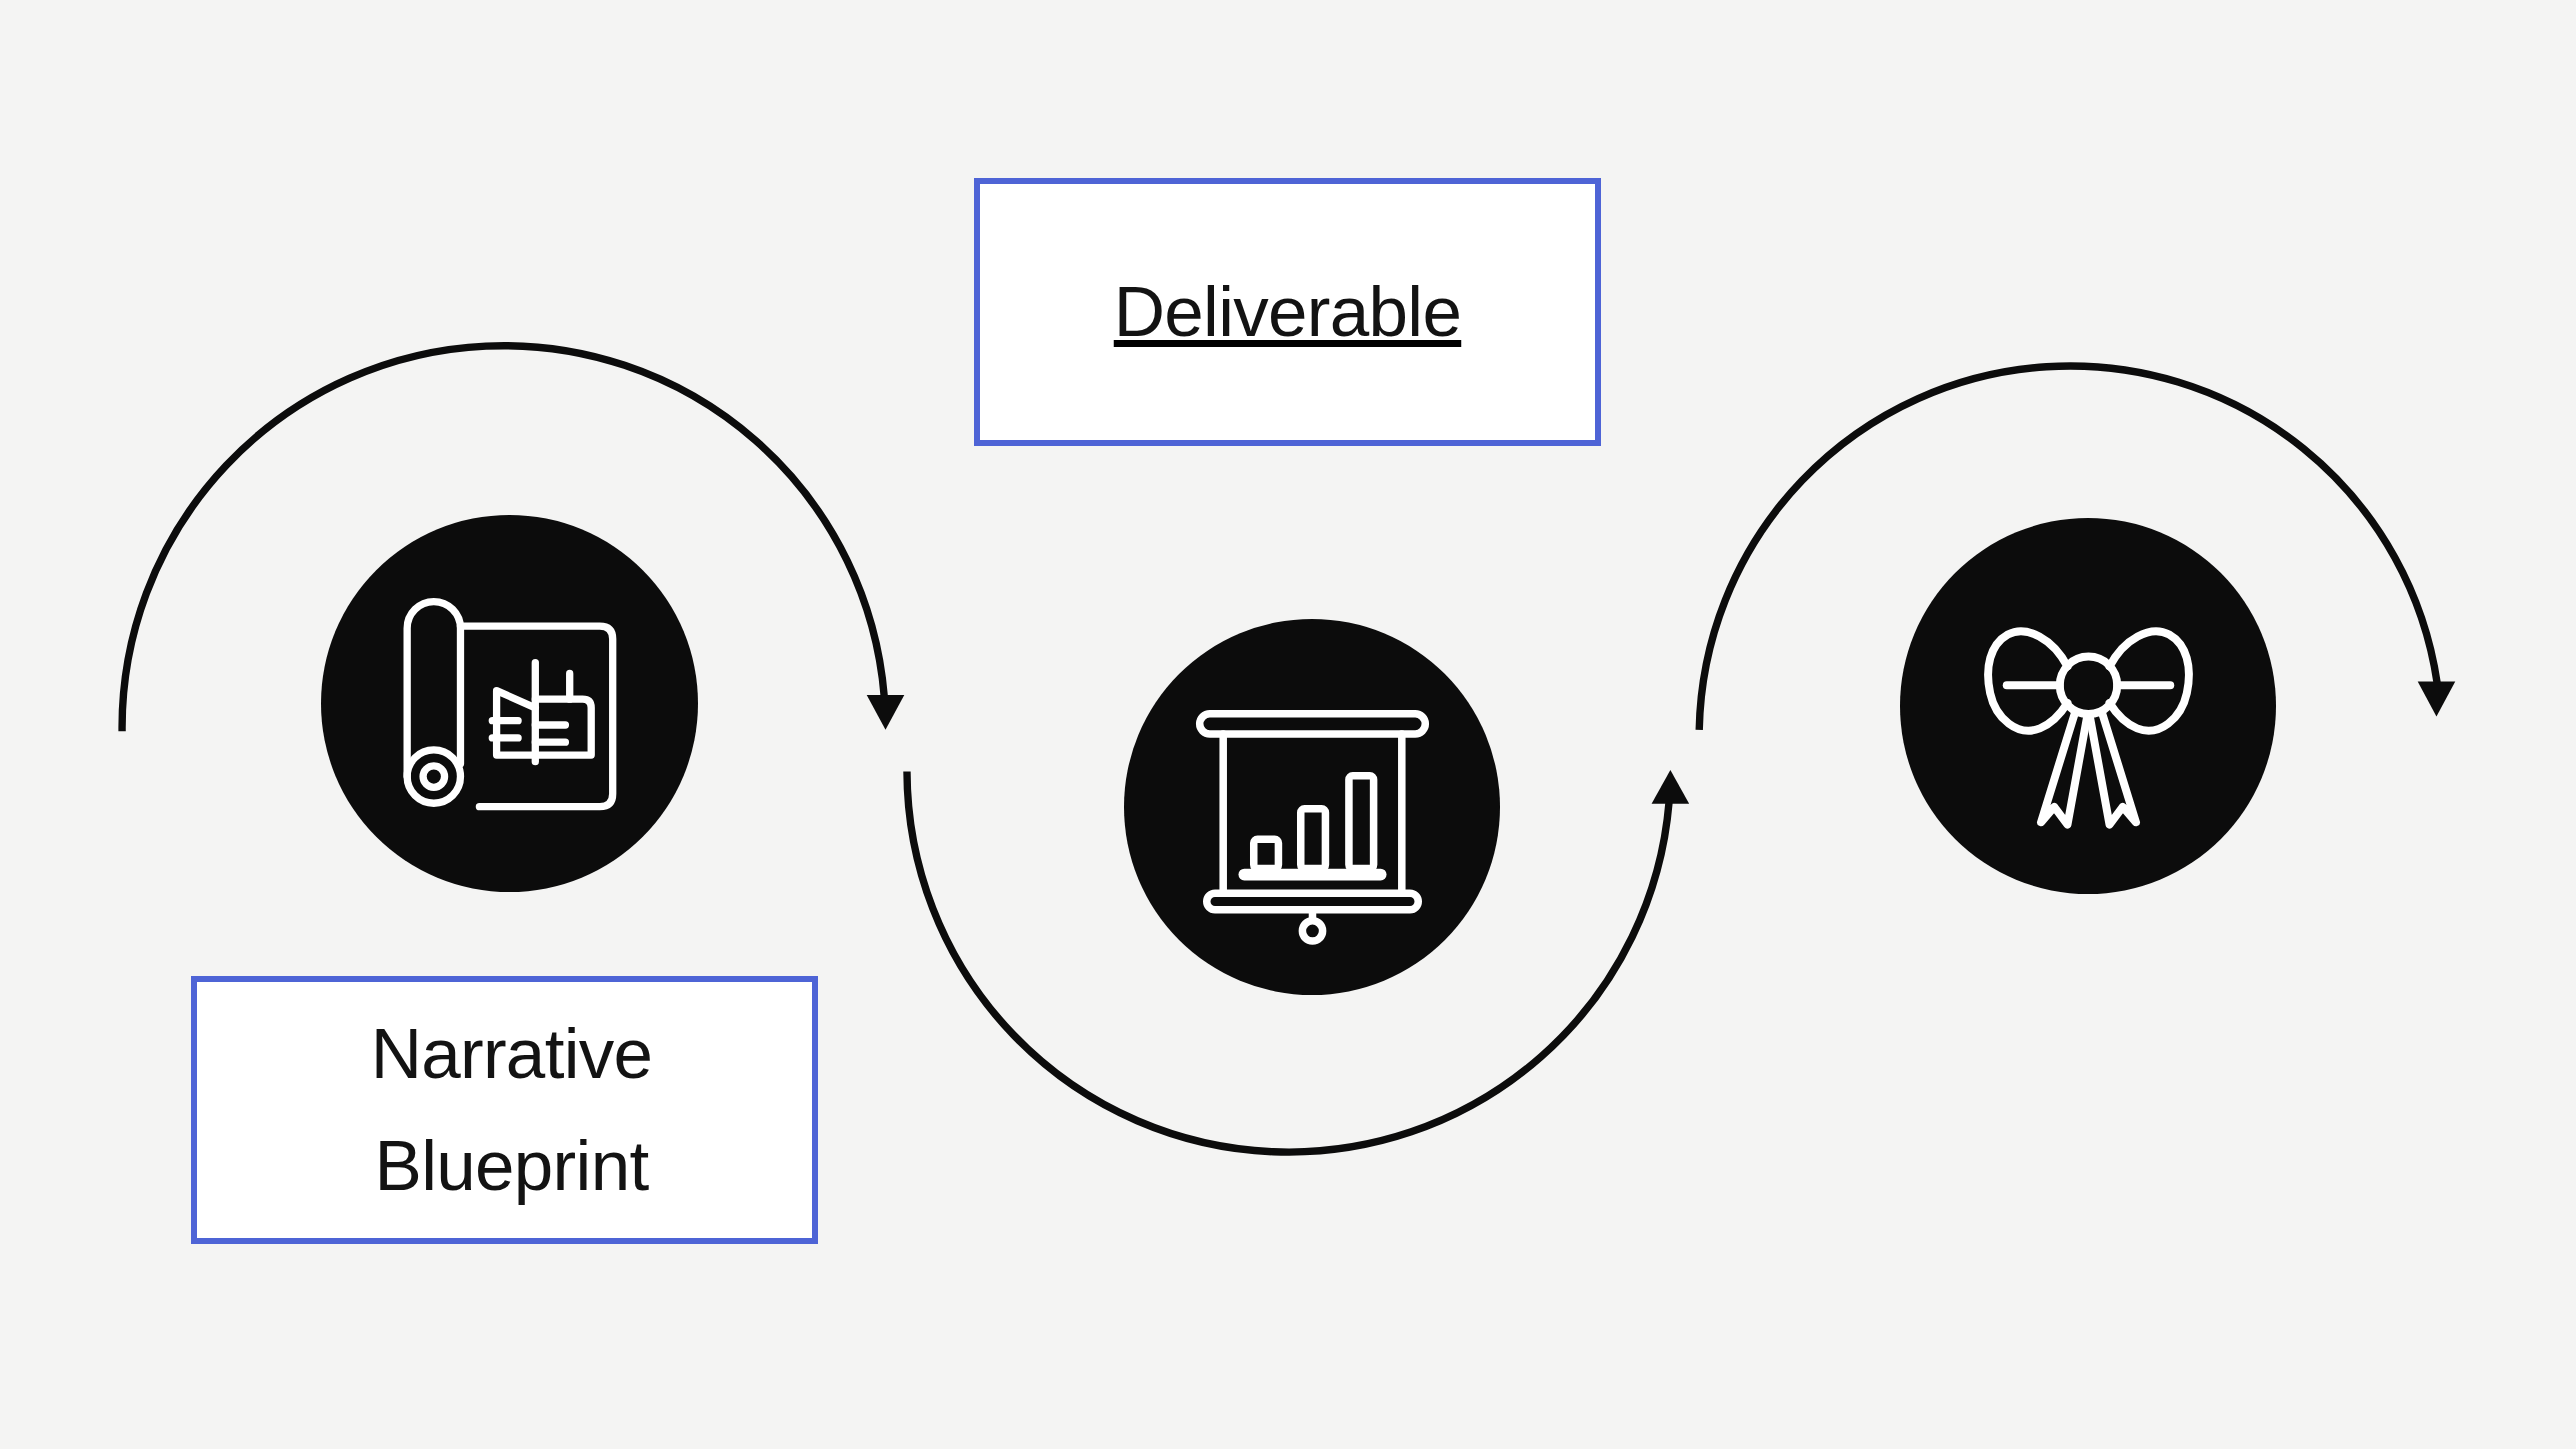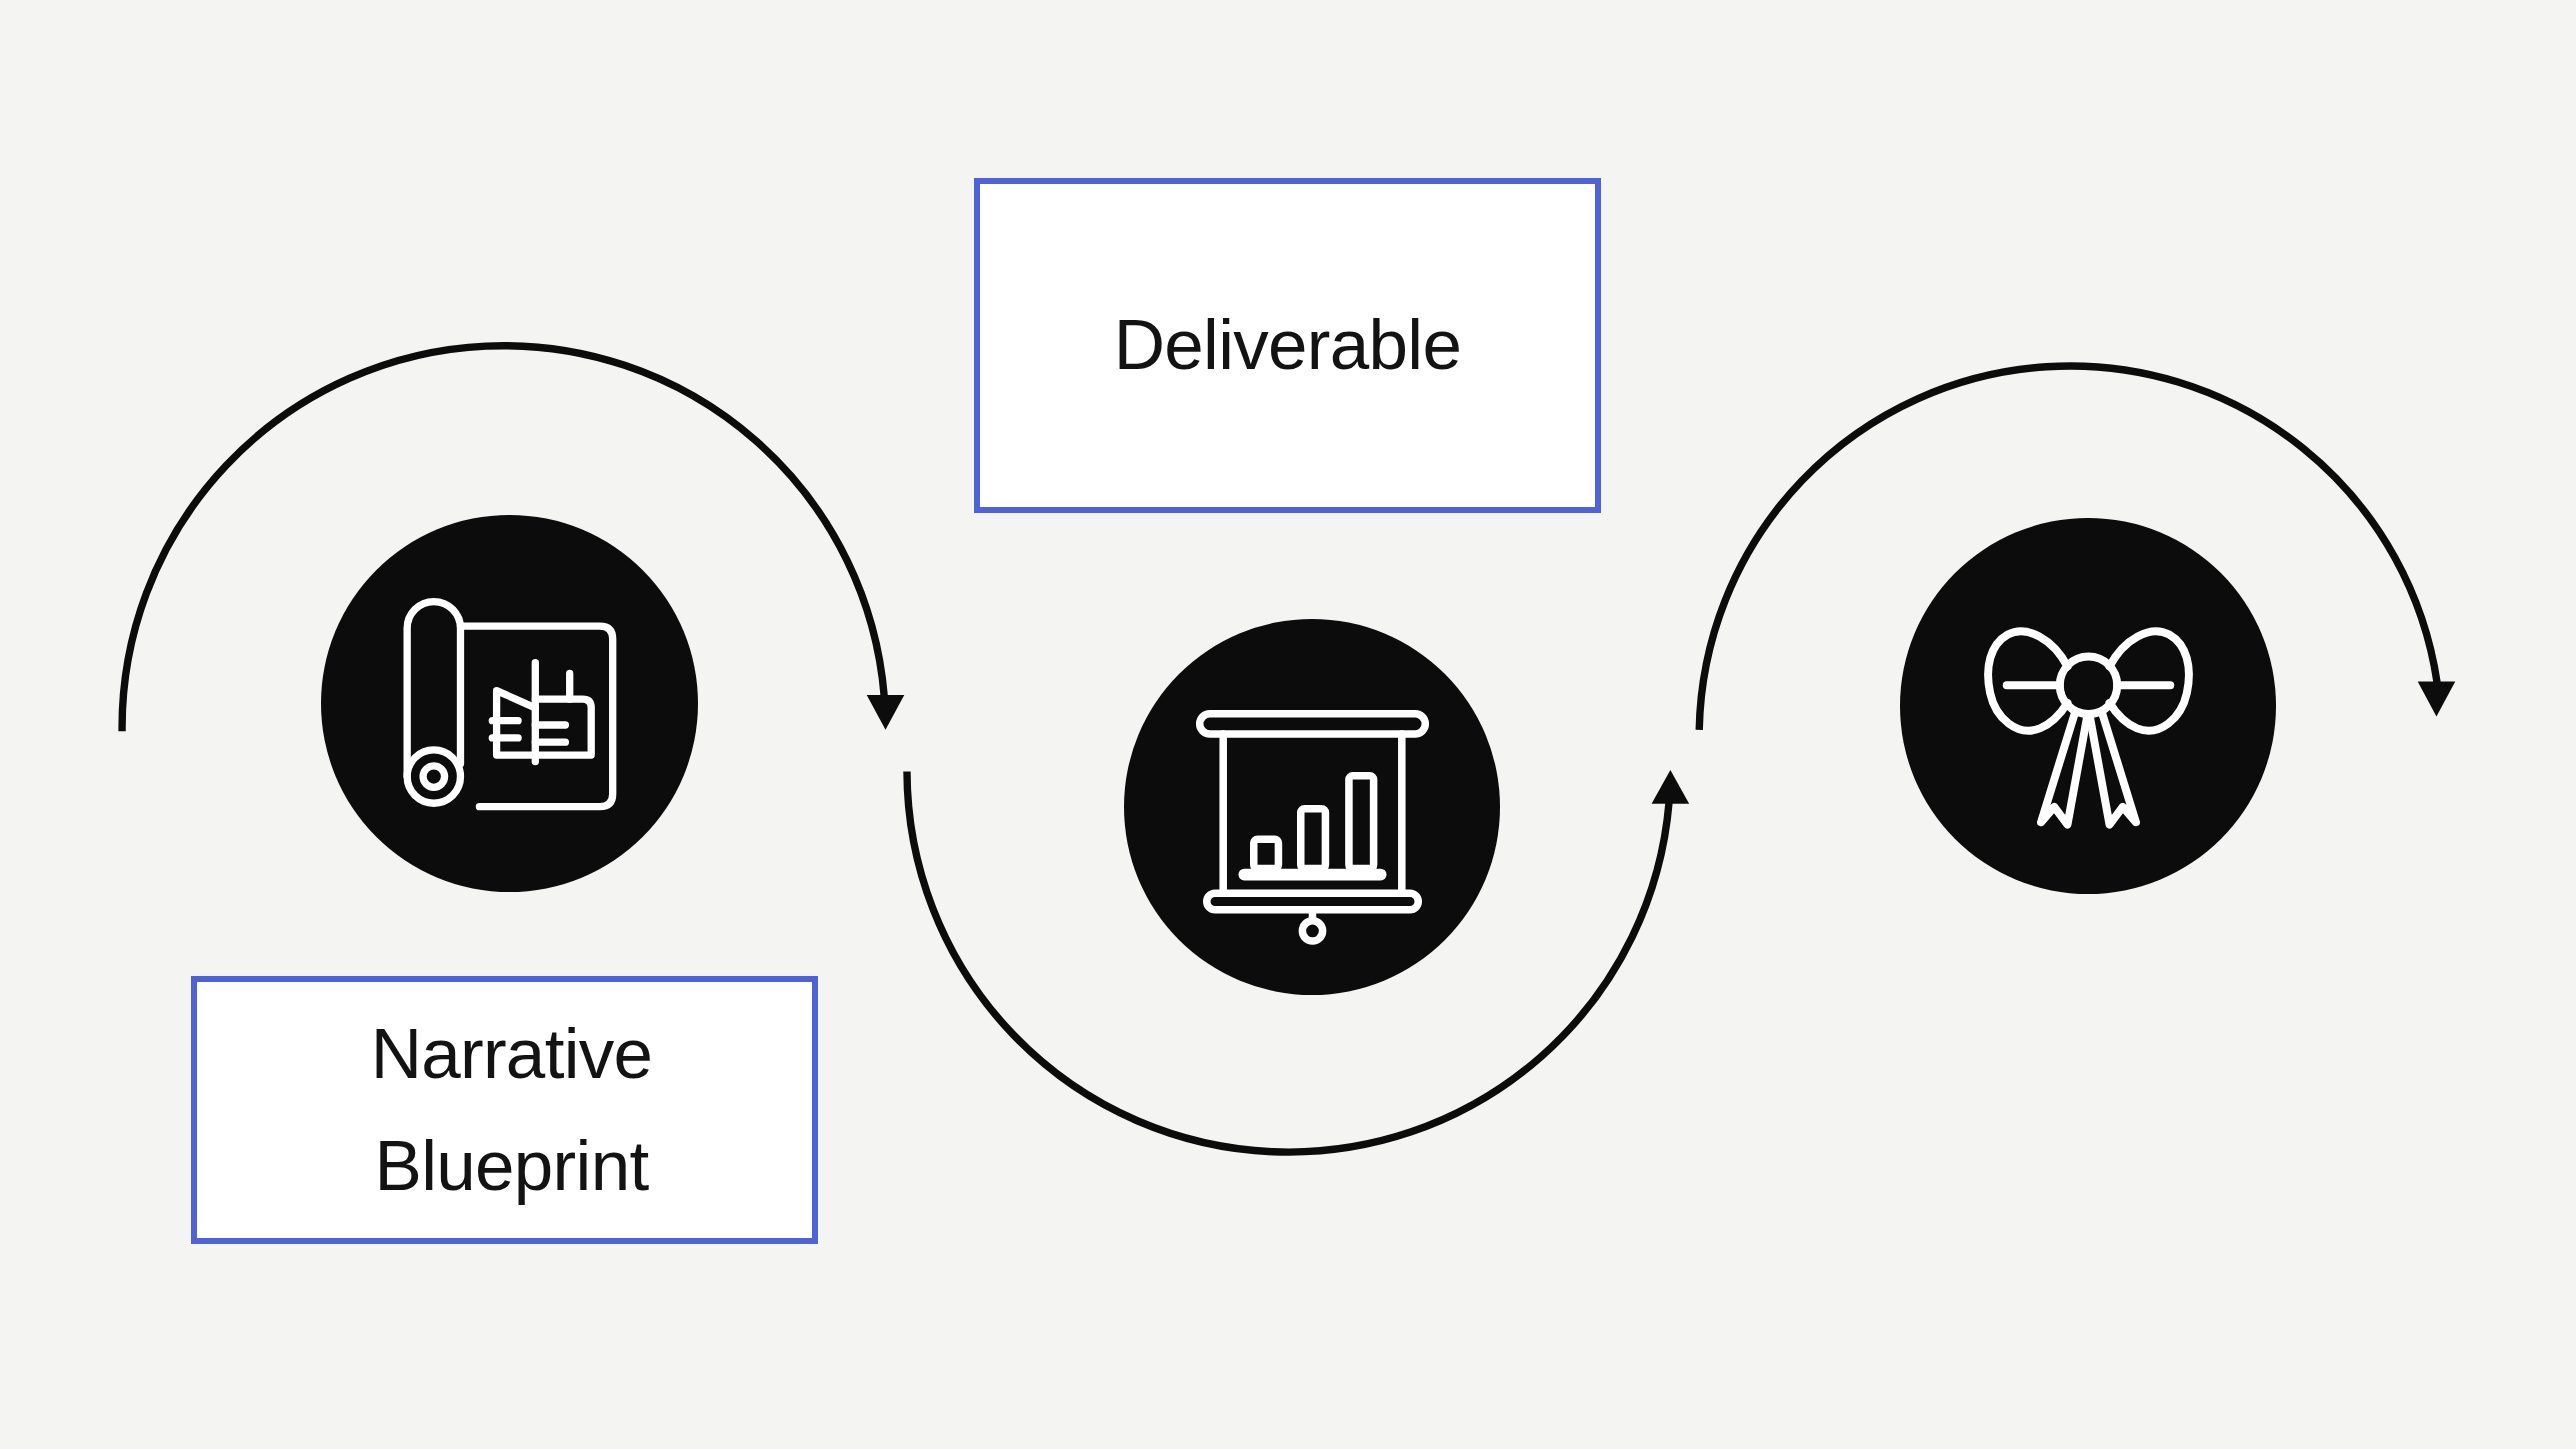--- a/index.html
+++ b/index.html
@@ -25,21 +25,21 @@
   .node svg{display:block;}
   .node-mid  svg{transform:translateY(20px);}
   .node-right svg{transform:translateY(23px);}
   .icon-stroke{fill:none;stroke:var(--icon-stroke);stroke-linecap:round;stroke-linejoin:round;}
   .label-box{
     position:absolute;background:var(--box-fill);
     border:6.7px solid var(--accent);
     display:flex;align-items:center;justify-content:center;
     text-align:center;
   }
-  .box-deliverable{left:974px;top:178px; width:627px;height:335px;}
+  .box-deliverable{left:974px;top:178px; width:627px;height:268px;text-decoration:underline;}
   .box-narrative  {left:191px; top:976px;width:627px;height:268px;padding-left:14px;}
   .box-close      {left:1739px;top:976px;width:627px;height:268px;}
   .label-text{
     display:block;max-width:429px;margin:0 auto;
     font-size:71px;line-height:1.58;color:var(--text);
     letter-spacing:-0.7px;font-weight:400;
   }
   .arc{fill:none;stroke:var(--ink);stroke-width:11px;}
   .arrowhead{fill:var(--ink);stroke:none;}
 </style>

